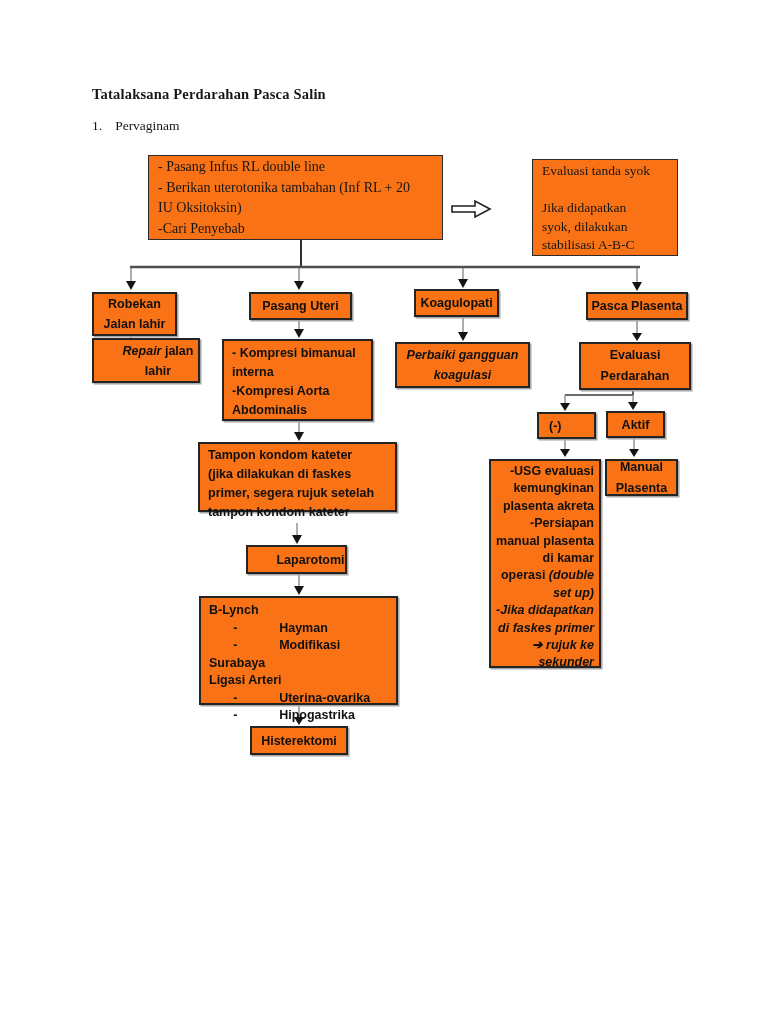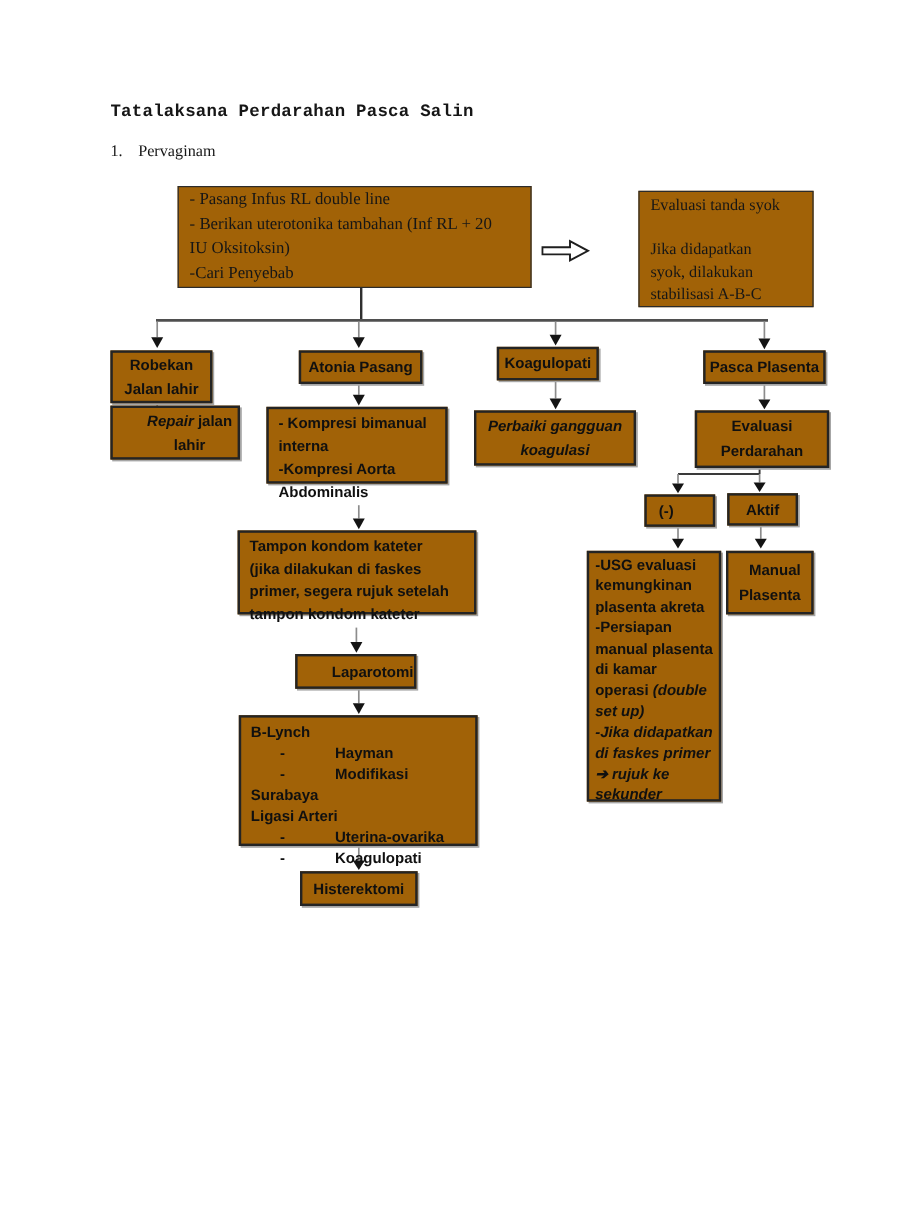--- a/index.html
+++ b/index.html
@@ -1,22 +1,22 @@
 <!DOCTYPE html>
 <html><head>
 <meta charset="utf-8">
 <style>
   html,body{margin:0;padding:0;background:#ffffff;}
   .page{position:relative;width:768px;height:1024px;background:#ffffff;overflow:hidden;
         font-family:"Liberation Serif", serif;color:#161616;}
   .title{position:absolute;left:92px;top:86px;font-weight:bold;font-size:14.5px;
-         font-family:Liberation Mono, monospace;letter-spacing:.2px;}
+         font-family:Liberation Serif, serif;letter-spacing:.2px;}
   .listitem{position:absolute;left:92px;top:118px;font-size:13.5px;}
   .listitem .num{display:inline-block;margin-right:13px;}
-  .box{position:absolute;background:#a16207;box-sizing:border-box;white-space:pre-wrap;z-index:2;}
+  .box{position:absolute;background:#f97316;box-sizing:border-box;white-space:pre-wrap;z-index:2;}
   .serifbox{border:1.5px solid #2b2b2b;font-family:"Liberation Serif", serif;
             font-size:14px;line-height:20.5px;padding:1px 9px;}
   .sansbox{border:2px solid #242424;font-family:"Liberation Sans", sans-serif;
            font-weight:bold;font-size:12.5px;color:#101010;
            box-shadow:1.5px 1.5px 0 #a6a6a6;}
   .center{display:flex;align-items:center;justify-content:center;text-align:center;}
   .vcenter{display:flex;align-items:center;justify-content:flex-start;}
   .it{font-style:italic;}
   svg.connectors{position:absolute;left:0;top:0;z-index:1;pointer-events:none;}
   svg.blockarrow{position:absolute;left:451px;top:198px;z-index:2;}
@@ -98,66 +98,66 @@
 Jika didapatkan
 syok, dilakukan
 stabilisasi A-B-C</span></div>
 
   <div class="box sansbox center" style="left:92px;top:292px;width:85px;height:44px;line-height:20px;text-align:center;"><span>Robekan
 Jalan lahir</span></div>
 
   <div class="box sansbox center" style="left:92px;top:338px;width:108px;height:45px;line-height:20px;padding-left:24px;"><span><span class="it">Repair</span><span> jalan
 lahir</span></span></div>
 
-  <div class="box sansbox center" style="left:249px;top:292px;width:103px;height:28px;"><span>Atonia Pasang</span></div>
+  <div class="box sansbox center" style="left:249px;top:292px;width:103px;height:28px;"><span>Pasang Uteri</span></div>
 
-  <div class="box sansbox" style="left:222px;top:339px;width:151px;height:64px;line-height:19px;padding:3px 8px;"><span>- Kompresi bimanual
+  <div class="box sansbox" style="left:222px;top:339px;width:151px;height:82px;line-height:19px;padding:3px 8px;"><span>- Kompresi bimanual
 interna
 -Kompresi Aorta
 Abdominalis</span></div>
 
   <div class="box sansbox" style="left:198px;top:442px;width:199px;height:70px;line-height:19px;padding:2px 8px;"><span>Tampon kondom kateter
 (jika dilakukan di faskes
 primer, segera rujuk setelah
 tampon kondom kateter</span></div>
 
   <div class="box sansbox center" style="left:246px;top:545px;width:101px;height:29px;padding-left:28px;"><span>Laparotomi</span></div>
 
   <div class="box sansbox" style="left:199px;top:596px;width:199px;height:109px;line-height:17.5px;padding:4px 8px;"><span>B-Lynch
        -            Hayman
        -            Modifikasi Surabaya
 Ligasi Arteri
        -            Uterina-ovarika
-       -            Koagulopati</span></div>
+       -            Hipogastrika</span></div>
 
   <div class="box sansbox center" style="left:250px;top:726px;width:98px;height:29px;"><span>Histerektomi</span></div>
 
   <div class="box sansbox center" style="left:414px;top:289px;width:85px;height:28px;"><span>Koagulopati</span></div>
 
   <div class="box sansbox center" style="left:395px;top:342px;width:135px;height:46px;line-height:20px;font-style:italic;"><span>Perbaiki gangguan
 koagulasi</span></div>
 
   <div class="box sansbox center" style="left:586px;top:292px;width:102px;height:28px;"><span>Pasca Plasenta</span></div>
 
   <div class="box sansbox center" style="left:579px;top:342px;width:112px;height:48px;line-height:21px;"><span>Evaluasi
 Perdarahan</span></div>
 
   <div class="box sansbox vcenter" style="left:537px;top:412px;width:59px;height:27px;padding-left:10px;"><span>(-)</span></div>
 
   <div class="box sansbox center" style="left:606px;top:411px;width:59px;height:27px;"><span>Aktif</span></div>
 
-  <div class="box sansbox" style="left:489px;top:459px;width:112px;height:209px;line-height:17.4px;padding:2px 5px;"><span><span>-USG evaluasi
+  <div class="box sansbox" style="left:489px;top:459px;width:112px;height:209px;line-height:17.4px;padding:2px 5px;text-align:right;"><span><span>-USG evaluasi
 kemungkinan
 plasenta akreta
 -Persiapan
 manual plasenta
 di kamar
 operasi </span><span class="it">(double
 set up)</span><span class="it">
 -Jika didapatkan
 di faskes primer
 ➔ rujuk ke
 sekunder</span></span></div>
 
-  <div class="box sansbox center" style="left:605px;top:459px;width:73px;height:53px;line-height:21px;text-align:right;"><span>Manual
+  <div class="box sansbox center" style="left:605px;top:459px;width:73px;height:37px;line-height:21px;"><span>Manual
 Plasenta</span></div>
 
 </div>
 
 </body></html>

